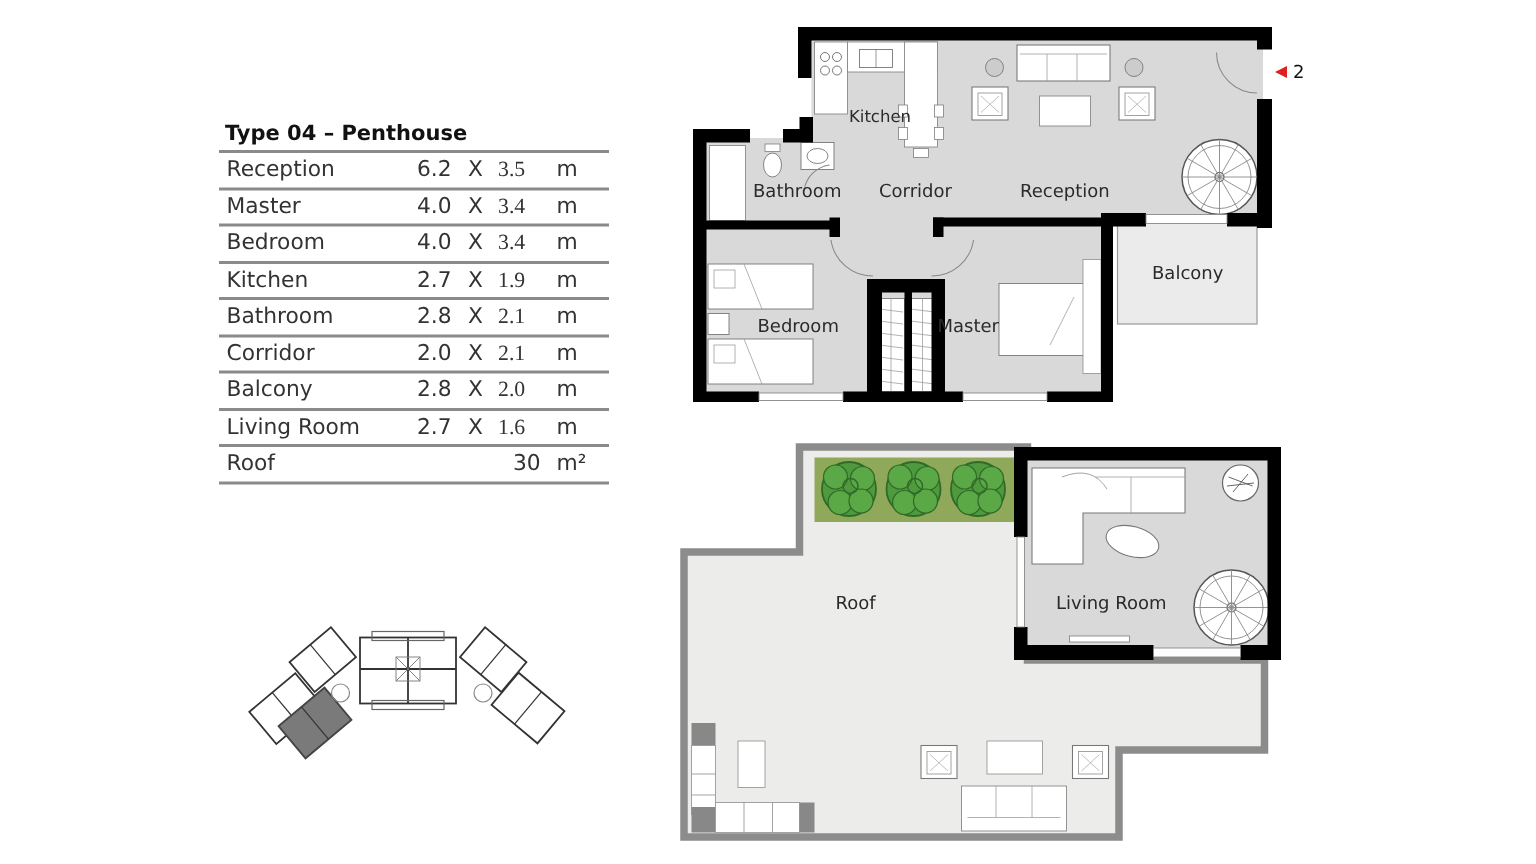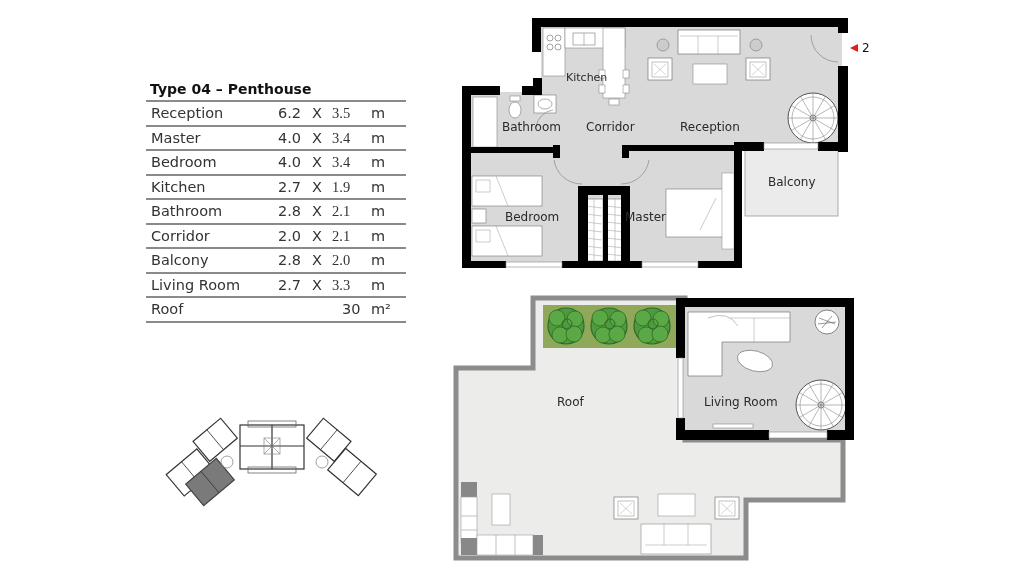--- a/index.html
+++ b/index.html
@@ -68,21 +68,21 @@
     <span class="name">Balcony</span>
     <span class="w">2.8</span>
     <span class="x">X</span>
     <span class="l">2.0</span>
     <span class="u">m</span>
   </div>
   <div class="row">
     <span class="name">Living Room</span>
     <span class="w">2.7</span>
     <span class="x">X</span>
-    <span class="l">3.3</span>
+    <span class="l">1.6</span>
     <span class="u">m</span>
   </div>
   <div class="row">
     <span class="name">Roof</span>
     <span class="total">30</span>
     <span class="u">m²</span>
   </div>
 </div>
 
 <svg id="plans" width="1024" height="576" viewBox="0 0 1024 576" xmlns="http://www.w3.org/2000/svg">

